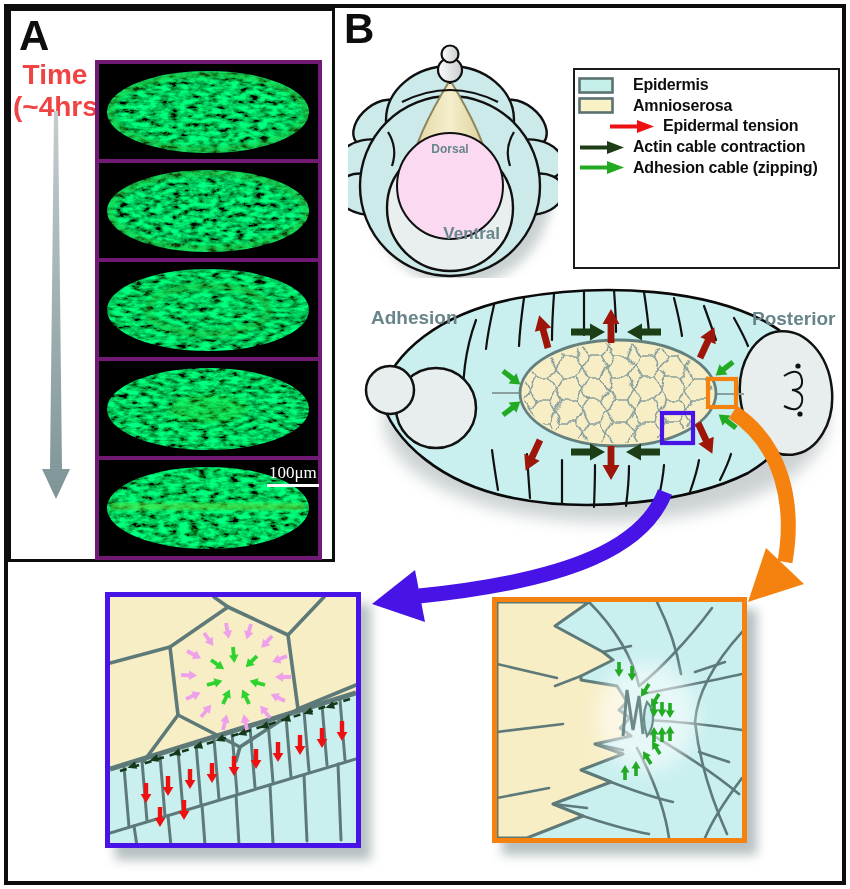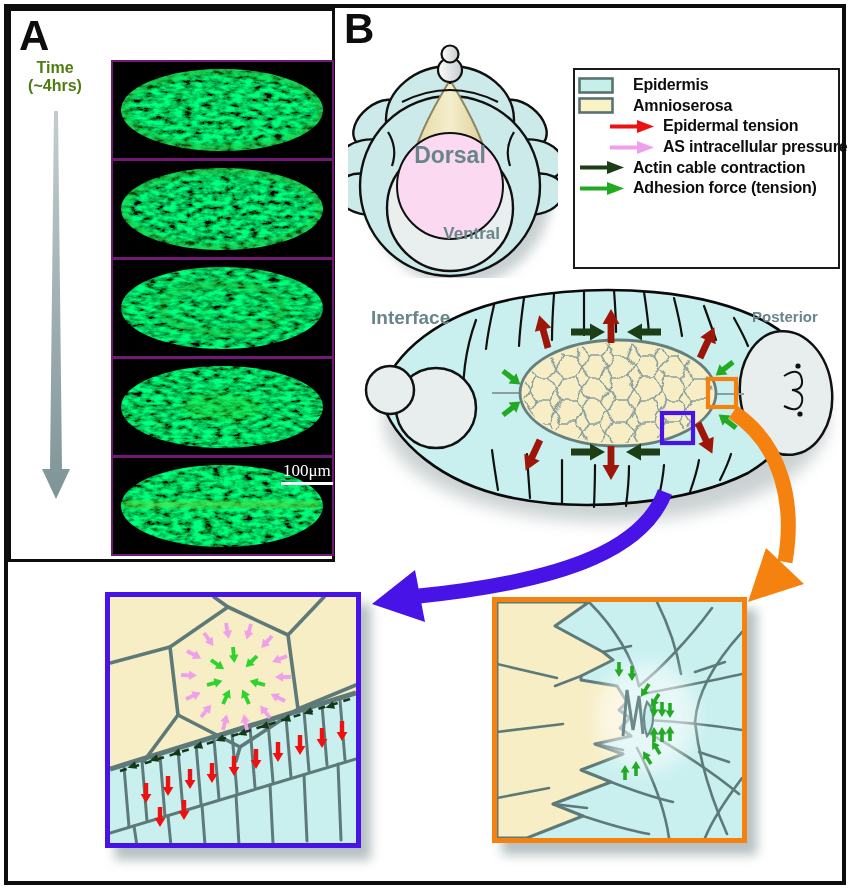--- a/index.html
+++ b/index.html
@@ -3,23 +3,23 @@
 <meta charset="utf-8">
 <style>
   html,body{margin:0;padding:0;background:#fff;}
   .canvas{position:relative;width:850px;height:889px;background:#fff;font-family:"Liberation Sans",sans-serif;overflow:hidden;}
   .outer-frame{position:absolute;left:4px;top:4px;width:834px;height:873px;border:4px solid #0d0d0d;pointer-events:none;z-index:40;}
   
   .panelA{position:absolute;left:8px;top:8px;width:321px;height:548px;border:3px solid #0d0d0d;background:#fff;z-index:5;}
   .plabel{position:absolute;font-weight:800;font-size:42px;color:#0d0d0d;line-height:1;}
   .plabel.a{left:8px;top:4px;}
   .plabel.b{left:344px;top:8px;z-index:6;}
-  .time-label{position:absolute;left:2px;top:48px;width:84px;text-align:center;color:#4d7c0f;font-size:16px;font-weight:600;line-height:1.15;}
+  .time-label{position:absolute;left:2px;top:48px;width:84px;text-align:center;color:#ef4444;font-size:28px;font-weight:600;line-height:1.15;}
   .time-arrow{position:absolute;left:20px;top:96px;}
-  .micro{position:absolute;left:100px;width:219px;height:96px;background:#737373;border:2px solid #701a75;}
+  .micro{position:absolute;left:84px;width:219px;height:96px;background:#737373;border:4px solid #701a75;}
   .scalebar{position:absolute;left:168px;top:3px;color:#fff;font-family:"Liberation Serif",serif;font-size:17px;border-bottom:3px solid #fff;padding:0 2px 1px 2px;z-index:3;}
   
   .axislabel{position:absolute;color:#68858b;font-weight:600;z-index:8;}
   
   .legend{position:absolute;left:573px;top:68px;width:263px;height:192px;border:2px solid #1a1a1a;background:#fff;padding-top:5px;z-index:8;}
   .lrow{display:flex;align-items:center;height:20.6px;padding-left:3px;}
   .lrow.indent{padding-left:33px;}
   .licon{width:50px;flex:0 0 50px;display:flex;align-items:center;}
   .ltext{font-size:16px;font-weight:700;color:#0d0d0d;margin-left:5px;white-space:nowrap;letter-spacing:-0.2px;}
   
@@ -182,21 +182,21 @@
       <path d="M54,74 q48,-24 96,0"></path>
         <path d="M40,104 q10,16 4,34"></path>
         <path d="M166,104 q-10,16 -4,34"></path>
       <path d="M102,44 L102,56"></path>
     </g>
     <g stroke="#101010" stroke-width="2.2">
       <circle cx="102" cy="42" r="12" fill="url(#knb)"></circle>
         <circle cx="102" cy="26" r="8.5" fill="url(#knb)"></circle>
     </g>
   </svg>
-  <div class="axislabel" style="left:400px;top:142px;width:100px;text-align:center;font-size:23px;">Dorsal</div>
+  <div class="axislabel" style="left:400px;top:142px;width:100px;text-align:center;font-size:12px;">Dorsal</div>
   <div class="axislabel" style="left:400px;top:224px;width:100px;text-align:right;font-size:17px;">Ventral</div>
 
   <div class="legend">
     <div class="lrow">
       <span class="licon">
           <svg width="36" height="17">
             <rect x="1.5" y="1.5" width="33" height="14" stroke="#5a7272" stroke-width="2.6" fill="#c7efe9"></rect>
           </svg>
         </span>
       <span class="ltext">Epidermis</span>
@@ -210,48 +210,40 @@
       <span class="ltext">Amnioserosa</span>
     </div>
     <div class="lrow indent">
       <span class="licon">
           <svg width="48" height="15">
             <path d="M2,5.6 L29,5.6 L29,1 L46,7.5 L29,14 L29,9.4 L2,9.4 Z" fill="#ee1111"></path>
           </svg>
         </span>
       <span class="ltext">Epidermal tension</span>
     </div>
-    <div class="lrow indent">
-      <span class="licon">
-          <svg width="48" height="15">
-            <path d="M2,5.6 L29,5.6 L29,1 L46,7.5 L29,14 L29,9.4 L2,9.4 Z" fill="#efa0ea"></path>
-          </svg>
-        </span>
-      <span class="ltext">AS intracellular pressure</span>
-    </div>
     <div class="lrow">
       <span class="licon">
           <svg width="48" height="15">
             <path d="M2,5.6 L29,5.6 L29,1 L46,7.5 L29,14 L29,9.4 L2,9.4 Z" fill="#1d3d16"></path>
           </svg>
         </span>
       <span class="ltext">Actin cable contraction</span>
     </div>
     <div class="lrow">
       <span class="licon">
           <svg width="48" height="15">
             <path d="M2,5.6 L29,5.6 L29,1 L46,7.5 L29,14 L29,9.4 L2,9.4 Z" fill="#22aa22"></path>
           </svg>
         </span>
-      <span class="ltext">Adhesion force (tension)</span>
+      <span class="ltext">Adhesion cable (zipping)</span>
     </div>
   </div>
 
-  <div class="axislabel" style="left:371px;top:307px;font-size:19px;">Interface</div>
-  <div class="axislabel" style="left:752px;top:308px;font-size:15px;">Posterior</div>
+  <div class="axislabel" style="left:371px;top:307px;font-size:19px;">Adhesion</div>
+  <div class="axislabel" style="left:752px;top:308px;font-size:19px;">Posterior</div>
 
   <svg style="position:absolute;left:348px;top:268px;z-index:5" width="500" height="300" viewBox="0 0 500 300">
     <defs>
       <filter id="lvb">
           <feGaussianBlur stdDeviation="8"></feGaussianBlur>
         </filter>
       <filter id="wob">
           <feTurbulence type="fractalNoise" baseFrequency="0.06" numOctaves="2" seed="8" result="t"></feTurbulence>
           <feDisplacementMap in="SourceGraphic" in2="t" scale="11" xChannelSelector="R" yChannelSelector="G"></feDisplacementMap>
         </filter>

